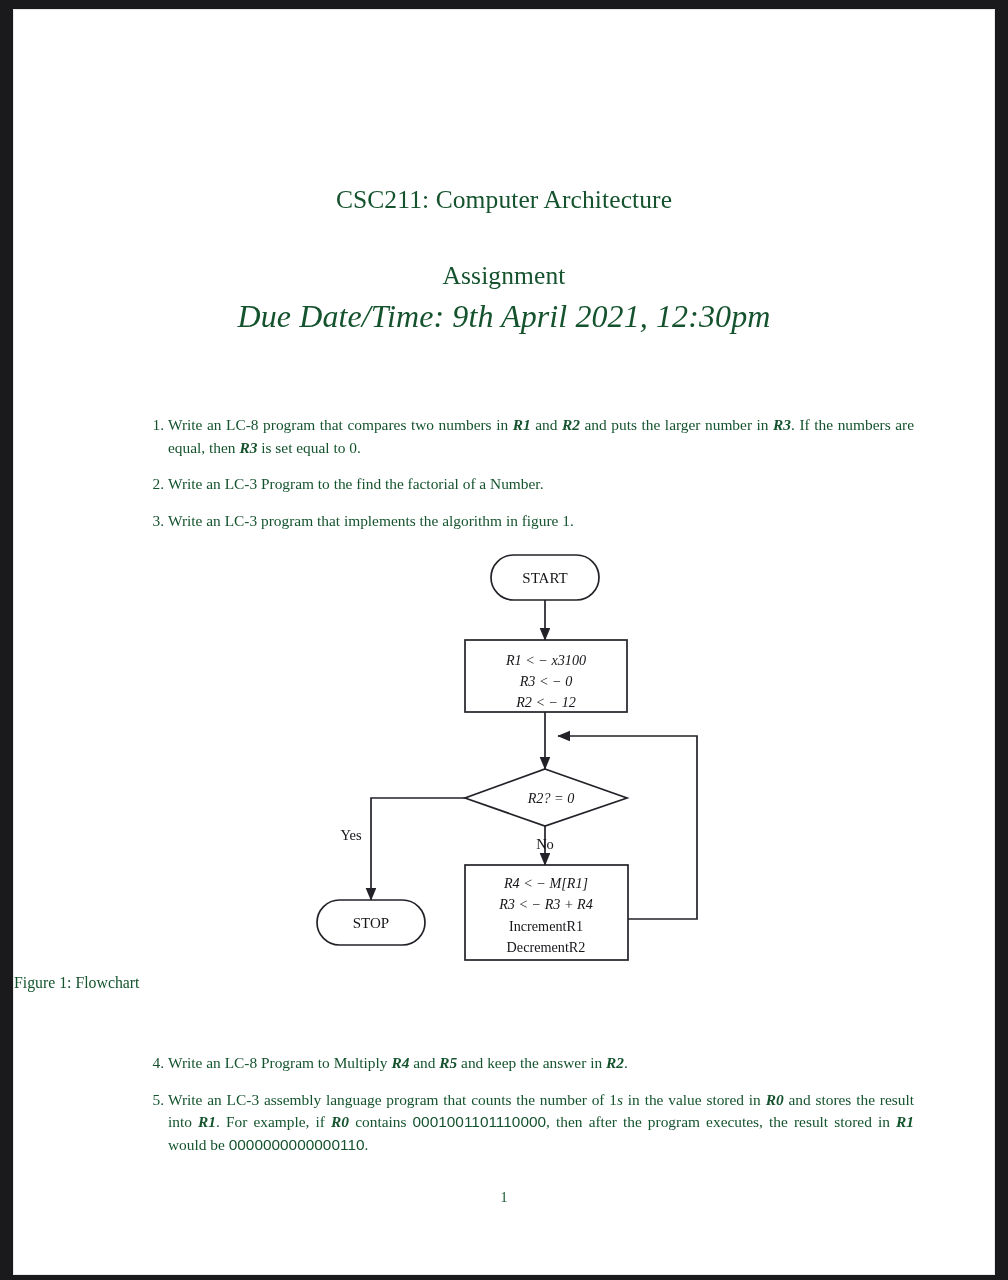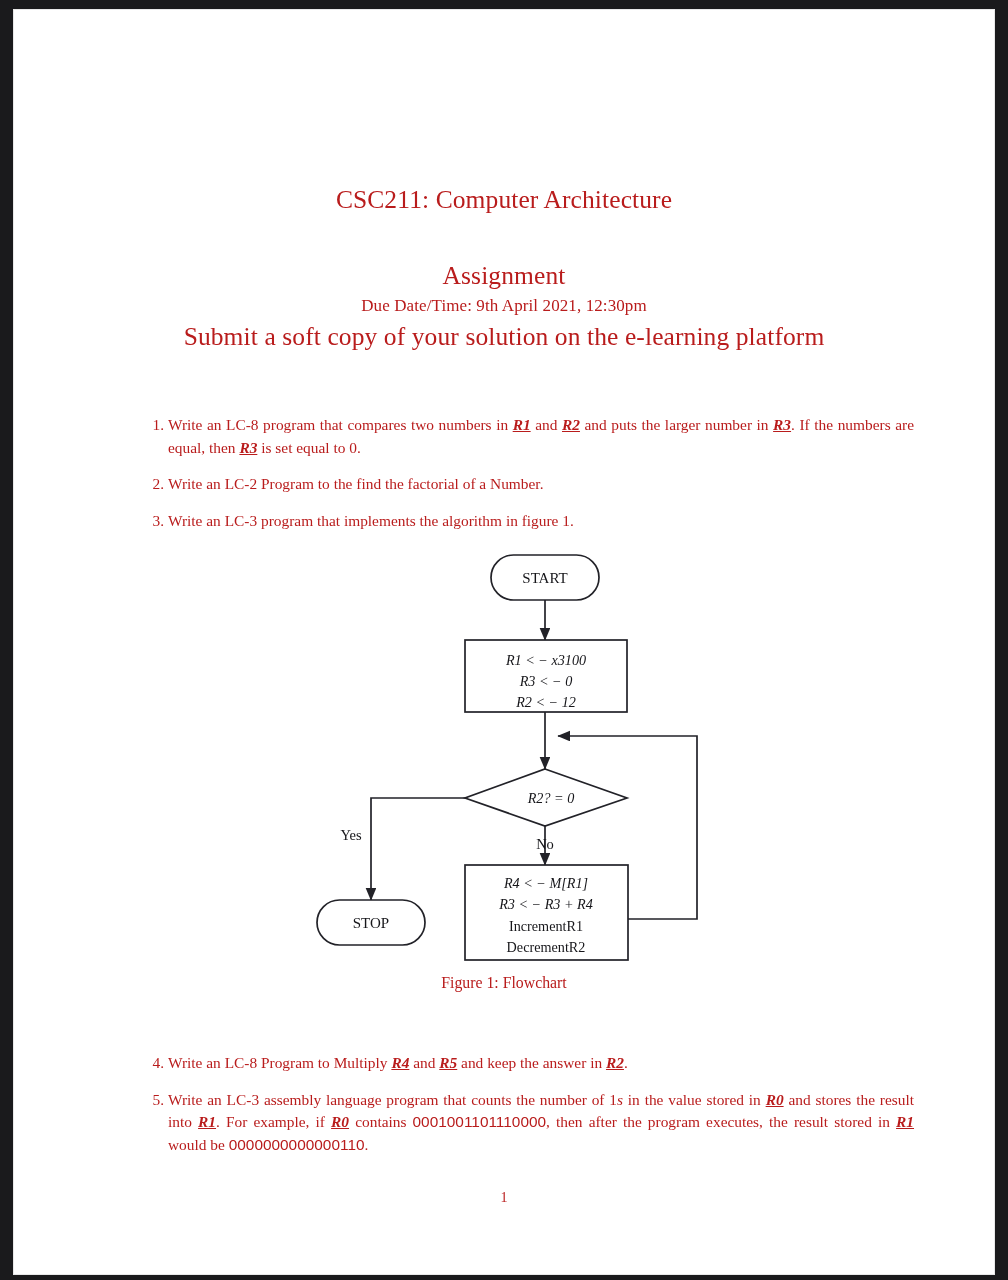--- a/index.html
+++ b/index.html
@@ -26,40 +26,40 @@
     width: 980px;
     height: 1264px;
     background: #ffffff;
     box-shadow: 0 0 0 1px #e8e8e8;
     overflow: hidden;
   }
   .page-inner {
     position: relative;
     width: 100%;
     height: 100%;
-    color: #b91c1c;
+    color: #14532d;
   }
 
   
   .title-block {
     position: absolute;
     left: 0;
     top: 172px;
     width: 100%;
     text-align: center;
     line-height: 1.42;
   }
   .title-line {
     display: block;
     font-size: 25.5px;
     letter-spacing: 0.1px;
   }
   .title-line.l1 { font-size: 25.5px; }
   .title-line.l2 { font-size: 25.5px; margin-top: 40px; }
-  .title-line.l3 { font-size: 17px; }
+  .title-line.l3 { font-size: 32px; font-style: italic; }
   .title-line.l4 { font-size: 25.5px; }
 
   
   .list-area {
     position: absolute;
     left: 128px;
     top: 404px;
     width: 772px;
   }
   .list-area-2 {
@@ -83,21 +83,20 @@
     top: 0;
     width: 22px;
     text-align: right;
     font-size: 15.4px;
   }
   .li .body { display: block; }
   .reg {
     font-style: italic;
     font-weight: bold;
     font-family: "Liberation Serif", "DejaVu Serif", serif;
-    text-decoration: underline;
   }
   .bin { font-family: Liberation Sans, sans-serif; }
   .it { font-style: italic; }
 
   
   .figure {
     position: absolute;
     left: 0;
     top: 534px;
     width: 100%;
@@ -110,21 +109,20 @@
   .flow-svg {
     position: absolute;
     left: 0;
     top: 0;
   }
   .fig-caption {
     position: absolute;
     left: 0;
     top: 430px;
     width: 100%;
-    text-align: center;
     font-size: 15.8px;
   }
 
   
   .page-number {
     position: absolute;
     left: 0;
     top: 1180px;
     width: 100%;
     text-align: center;
@@ -167,31 +165,30 @@
 <body>
 
 <div class="viewport">
   <div class="page">
     <div class="page-inner">
 
       <div class="title-block">
         <span class="title-line l1">CSC211: Computer Architecture</span>
         <span class="title-line l2">Assignment</span>
         <span class="title-line l3">Due Date/Time: 9th April 2021, 12:30pm</span>
-        <span class="title-line l4">Submit a soft copy of your solution on the e-learning platform</span>
       </div>
 
       <div class="list-area">
           <div class="li">
             <span class="num">1.</span>
             <span class="body"><span>Write an LC-8 program that compares two numbers in </span><span class="reg">R1</span><span> and </span><span class="reg">R2</span><span> and puts the larger number in </span><span class="reg">R3</span><span>. If the numbers are equal, then </span><span class="reg">R3</span><span> is set equal to 0.</span></span>
           </div>
           <div class="li">
             <span class="num">2.</span>
-            <span class="body"><span>Write an LC-2 Program to the find the factorial of a Number.</span></span>
+            <span class="body"><span>Write an LC-3 Program to the find the factorial of a Number.</span></span>
           </div>
           <div class="li">
             <span class="num">3.</span>
             <span class="body"><span>Write an LC-3 program that implements the algorithm in figure 1.</span></span>
           </div>
         </div>
 
       <div class="figure">
         <div class="flow-wrap">
           <svg class="flow-svg" width="980" height="420" viewBox="0 0 980 420">

